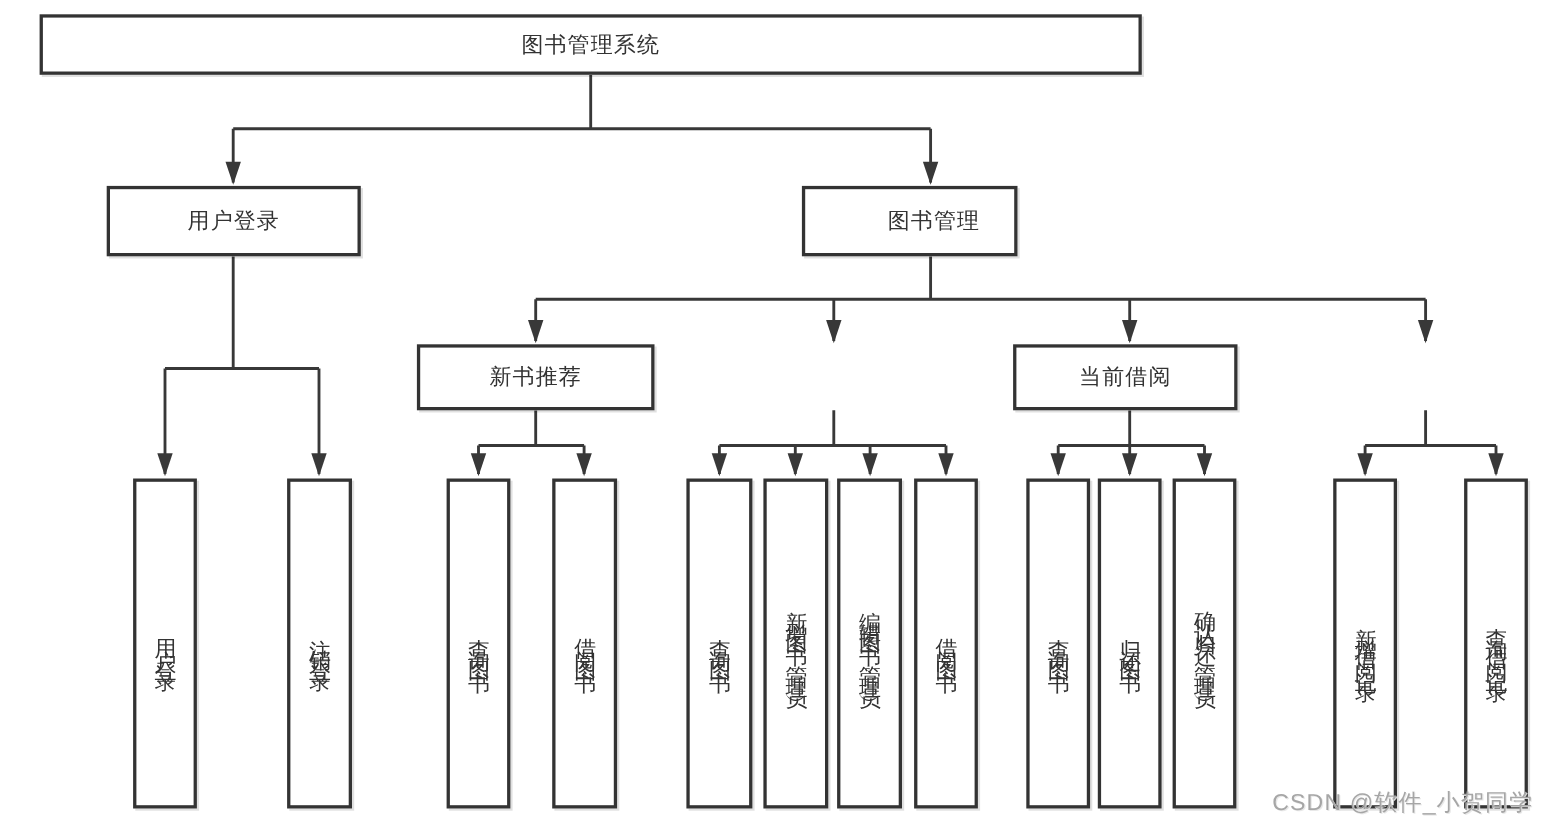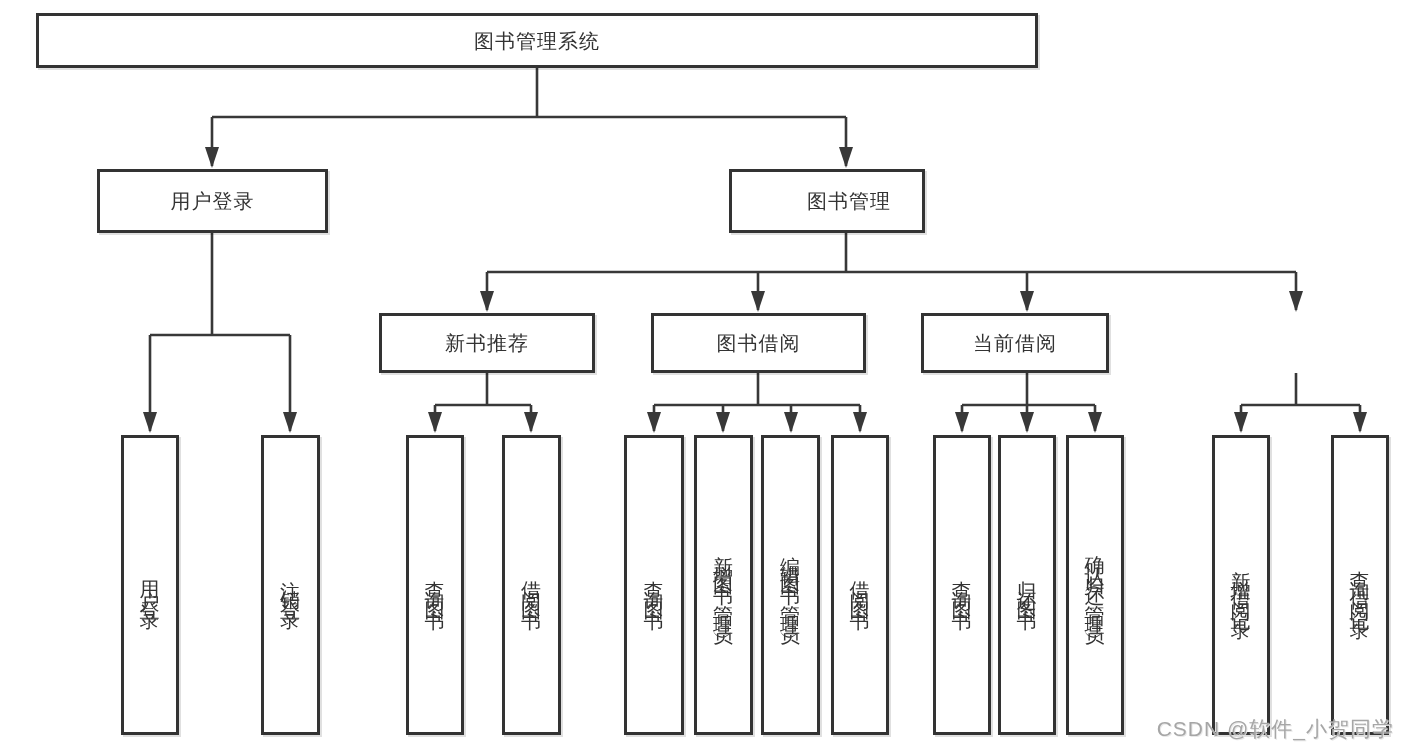--- a/index.html
+++ b/index.html
@@ -42,21 +42,21 @@
     padding: 4px 0;
   }
   
   #root-box      { left: 20px;   top: 13px;  width: 1002px; height: 55px; }
   
   #n-user-login  { left: 81px;   top: 169px; width: 231px;  height: 64px; }
   #n-book-mgmt   { left: 713px;  top: 169px; width: 196px;  height: 64px; padding-left: 44px; }
   
   #n-nbr         { left: 363px;  top: 313px; width: 216px;  height: 60px; }
   #n-bb          { left: 635px;  top: 313px; width: 215px;  height: 60px; }
-  #n-cb          { left: 905px;  top: 313px; width: 188px;  height: 60px; }
+  #n-cb          { left: 905px;  top: 313px; width: 204px;  height: 60px; }
   #n-br          { left: 1174px; top: 313px; width: 213px;  height: 60px; }
   
   #l-ul   { left: 105px;  width: 58px; }
   #l-lo   { left: 245px;  width: 59px; }
   #l-nq   { left: 390px;  width: 58px; }
   #l-nb   { left: 486px;  width: 59px; }
   #l-bq   { left: 608px;  width: 60px; }
   #l-ba   { left: 678px;  width: 59px; }
   #l-be   { left: 745px;  width: 59px; }
   #l-bb2  { left: 815px;  width: 58px; }
@@ -121,21 +121,20 @@
       <polygon points="1337,412 1351,412 1344,433"></polygon>
     </g>
   </svg>
 
   <div class="box hbox" id="root-box">图书管理系统</div>
 
   <div class="box hbox" id="n-user-login">用户登录</div>
   <div class="box hbox" id="n-book-mgmt">图书管理</div>
 
   <div class="box hbox" id="n-nbr">新书推荐</div>
-  <div class="box hbox" id="n-bb">图书借阅</div>
   <div class="box hbox" id="n-cb">当前借阅</div>
 
   <div class="box vbox" id="l-ul">用户登录</div>
   <div class="box vbox" id="l-lo">注销登录</div>
 
   <div class="box vbox" id="l-nq">查询图书</div>
   <div class="box vbox" id="l-nb">借阅图书</div>
 
   <div class="box vbox" id="l-bq">查询图书</div>
   <div class="box vbox" id="l-ba">新增图书（管理员）</div>

